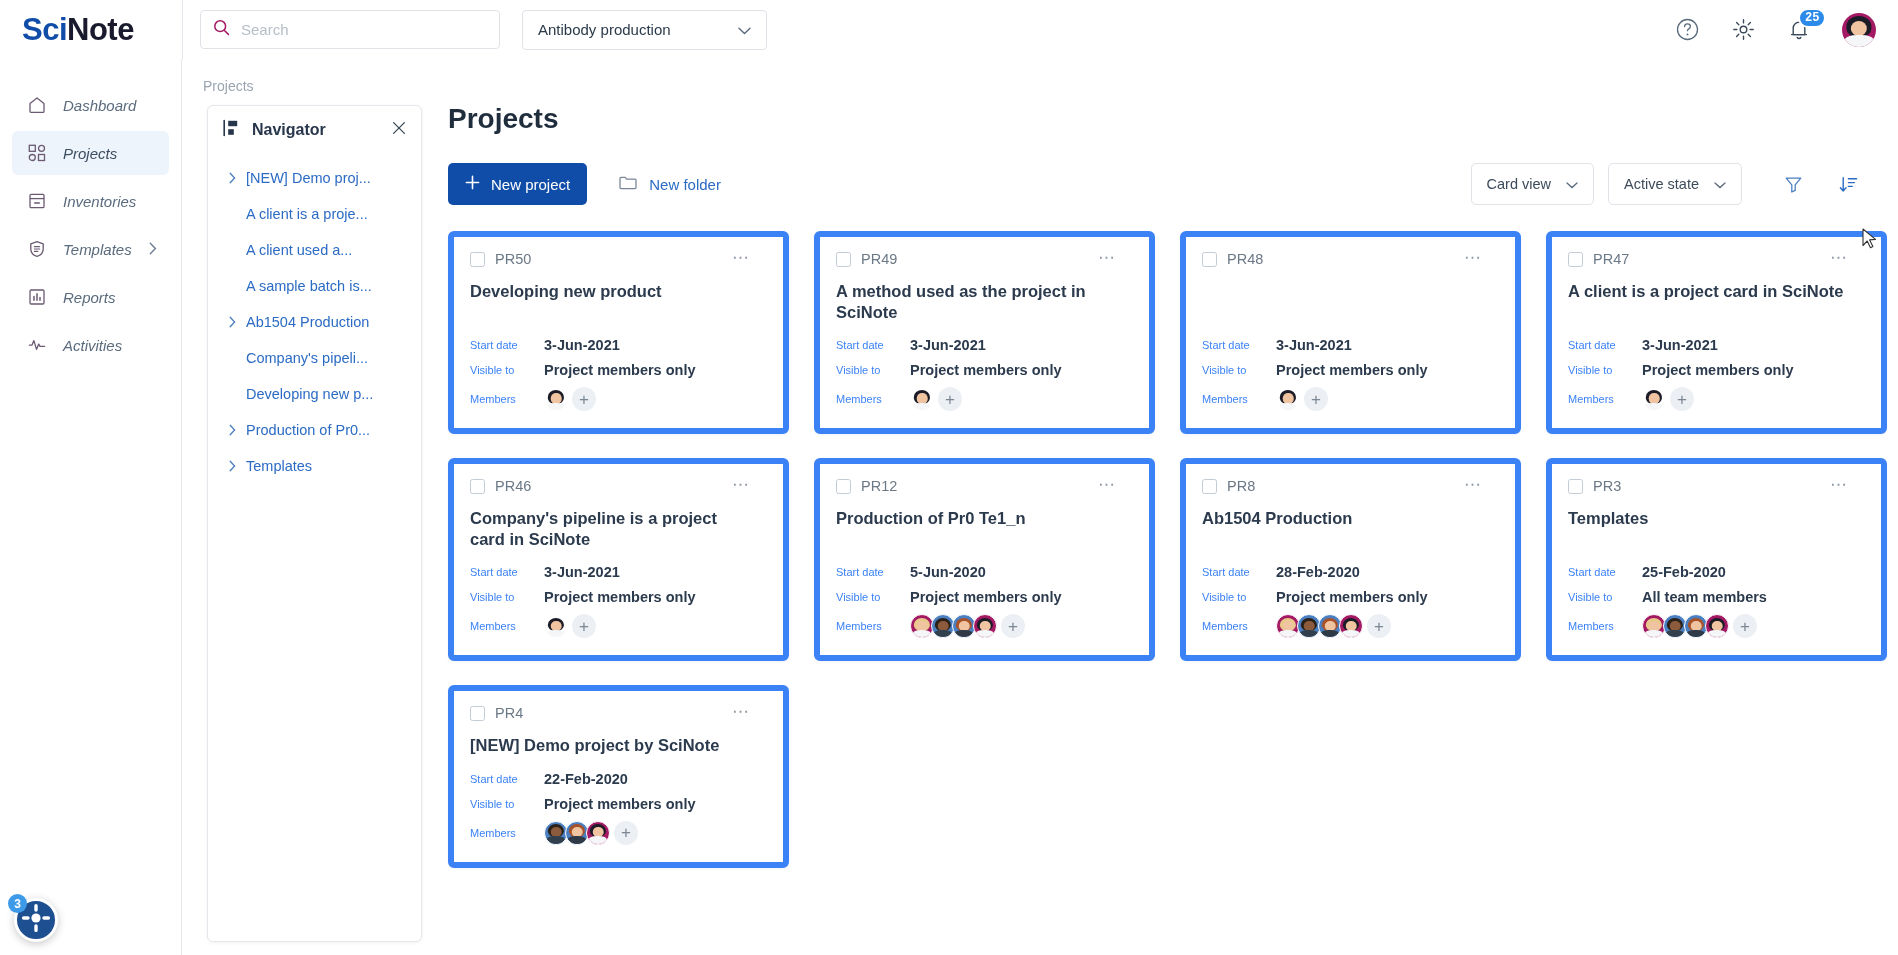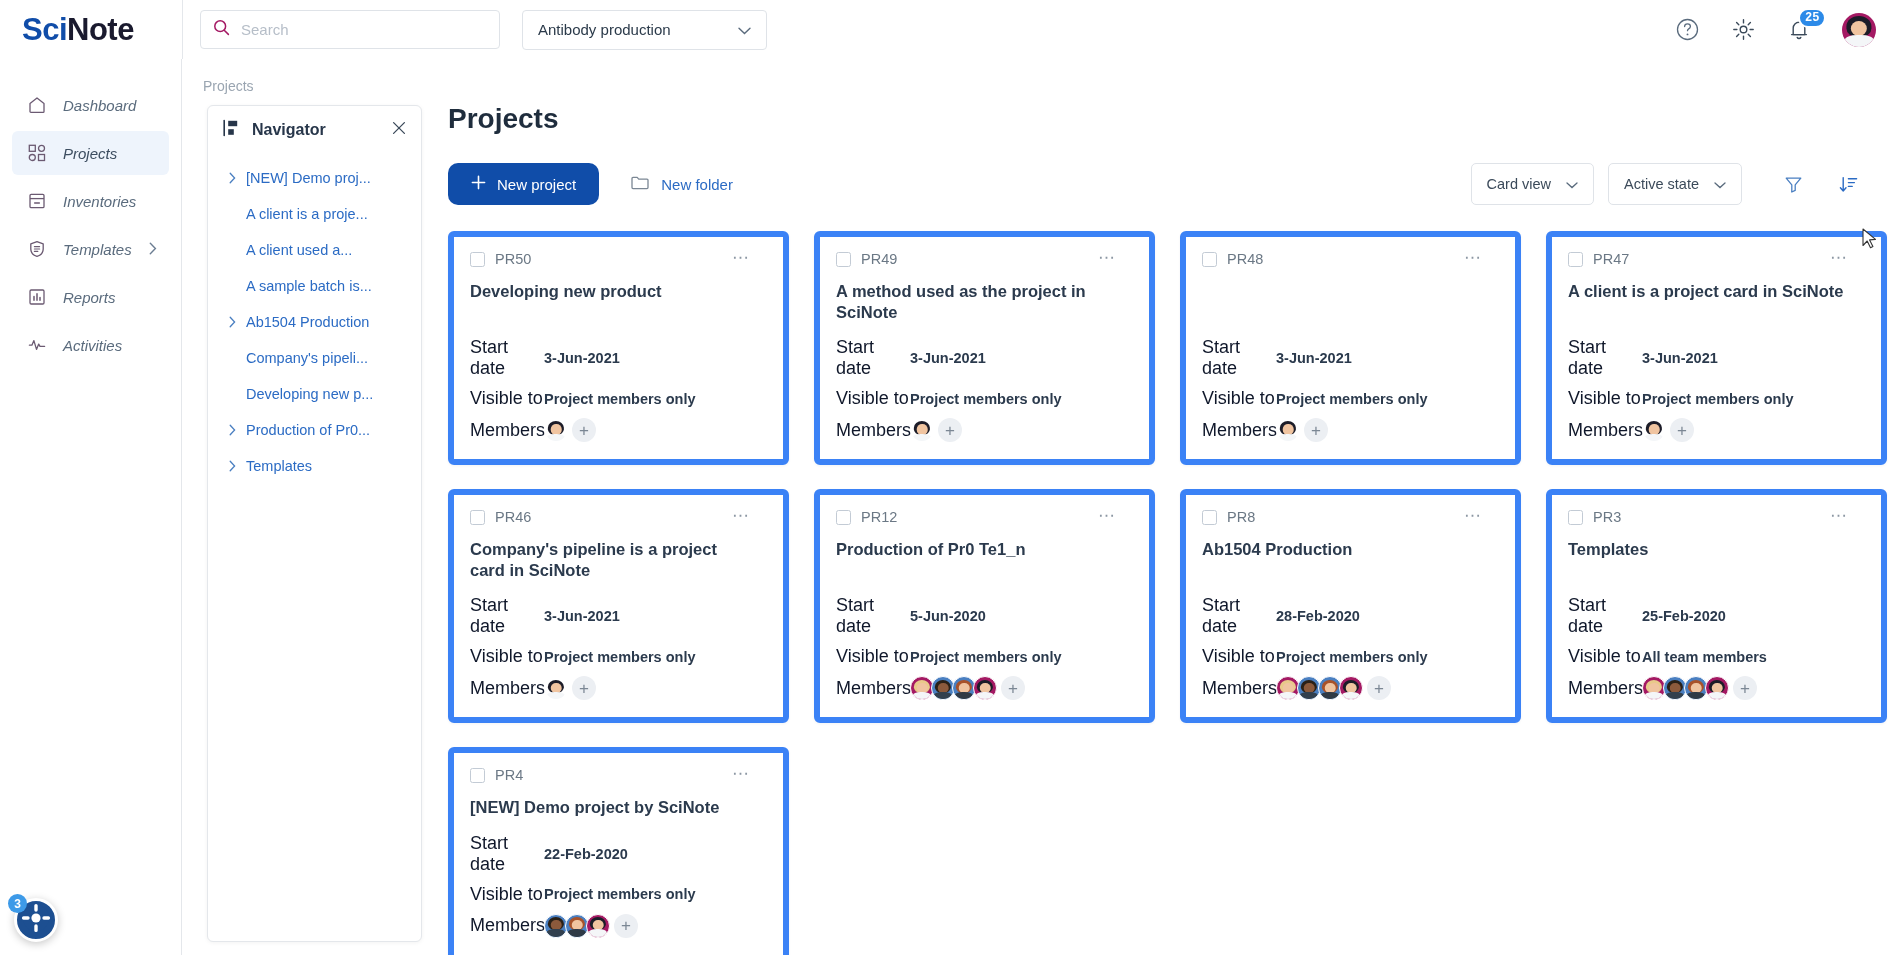--- a/index.html
+++ b/index.html
@@ -114,21 +114,21 @@
     padding: 44px 40px 0 26px; overflow: hidden;
   }
   .page-title {
     font-size: 28px; font-weight: bold; color: #1f2d3d;
   }
   .toolbar {
     display: flex; align-items: center; margin-top: 28px; height: 42px;
   }
   .btn-primary {
     display: flex; align-items: center; gap: 11px;
-    height: 42px; padding: 0 23px; border: none; border-radius: 10px;
+    height: 42px; padding: 0 17px; border: none; border-radius: 5px;
     background: #104da9; color: #fff; font-size: 15px; cursor: pointer;
     font-family: "Liberation Sans", sans-serif;
   }
   .btn-ghost {
     display: flex; align-items: center; gap: 12px;
     height: 42px; padding: 0 16px; margin-left: 16px;
     background: transparent; border: none; color: #2b6bc4;
     font-size: 15px; cursor: pointer;
     font-family: "Liberation Sans", sans-serif;
   }
@@ -167,21 +167,21 @@
     color: #8c97a3; font-size: 17px; line-height: 13px;
   }
   .card-title {
     margin-top: 8px; font-size: 16.5px; font-weight: bold;
     color: #2b3a4d; line-height: 1.28;
   }
   .card-meta { margin-top: auto; padding-top: 14px; }
   .meta-row { display: flex; align-items: center; margin-top: 9px; }
   .meta-row:first-child { margin-top: 0; }
   .meta-key {
-    width: 74px; flex: none; font-size: 18px; color: #0f172a;
+    width: 74px; flex: none; font-size: 11px; color: #3b82f6;
   }
   .meta-val { font-size: 14.5px; font-weight: bold; color: #2b3a4d; }
   .members { display: flex; align-items: center; }
   .m-av {
     width: 24px; height: 24px; border-radius: 50%;
     overflow: hidden; position: relative; flex: none;
     border: 1.5px solid #fff; margin-left: -3px;
   }
   .m-av:first-child { margin-left: 0; }
   .m-add {

